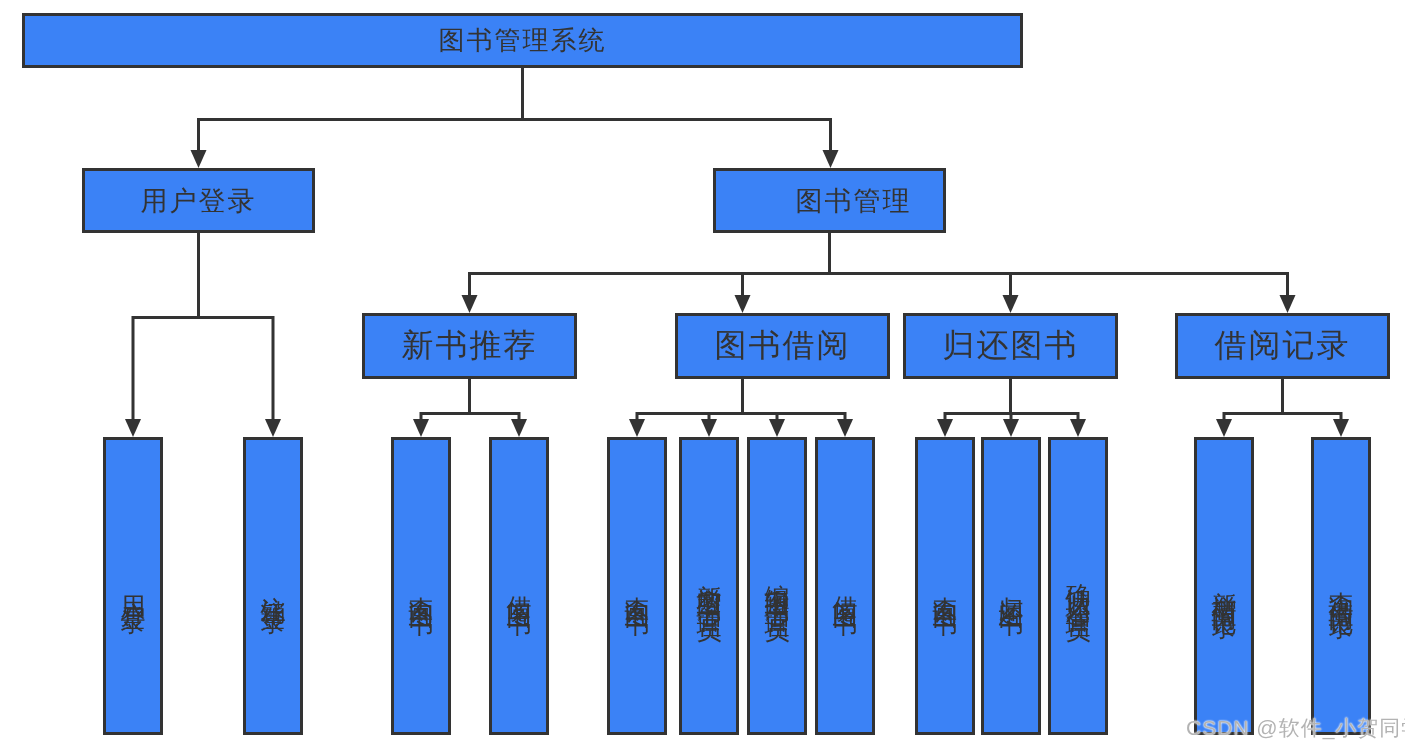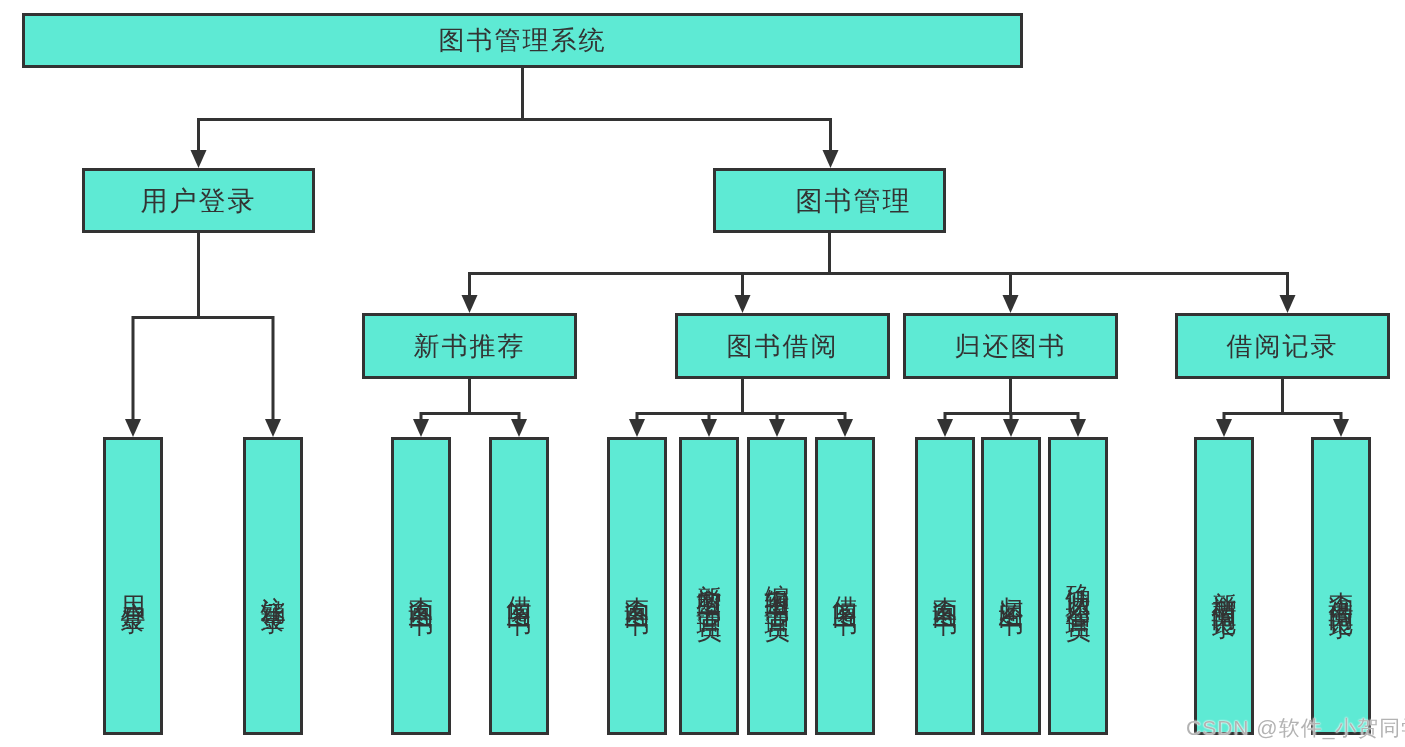--- a/index.html
+++ b/index.html
@@ -2,27 +2,27 @@
 <html><head>
 <meta charset="utf-8">
 <style>
   html,body { margin:0; padding:0; background:#ffffff; }
   .canvas {
     position:relative; width:1405px; height:747px; overflow:hidden;
     background:#ffffff; font-family:"Liberation Sans", sans-serif; color:#333;
   }
   .canvas svg { position:absolute; left:0; top:0; }
   .box {
-    position:absolute; box-sizing:border-box; background:#5eead4;
+    position:absolute; box-sizing:border-box; background:#3b82f6;
     border:3px solid #333333; display:flex; align-items:center; justify-content:center;
     color:#333333;
   }
   .root { left:22px; top:13px; width:1001px; height:55px; font-size:26px; letter-spacing:2px; }
   .lv2  { top:168px; height:65px; width:233px; font-size:27px; letter-spacing:2px; }
-  .lv3  { top:313px; height:66px; width:215px; font-size:26px; letter-spacing:2px; }
+  .lv3  { top:313px; height:66px; width:215px; font-size:32px; letter-spacing:2px; }
   .leaf { top:437px; height:298px; width:60px; }
   .vtext {
     writing-mode:vertical-rl; text-orientation:mixed;
     font-size:25px; line-height:1; letter-spacing:5px; color:#333333;
     white-space:nowrap;
   }
   .watermark {
     position:absolute; left:1186px; top:714px; z-index:5;
     font-size:21px; letter-spacing:1px; color:#b3b3b3;
     text-shadow:0 0 2px #ffffff, 0 0 2px #ffffff;

